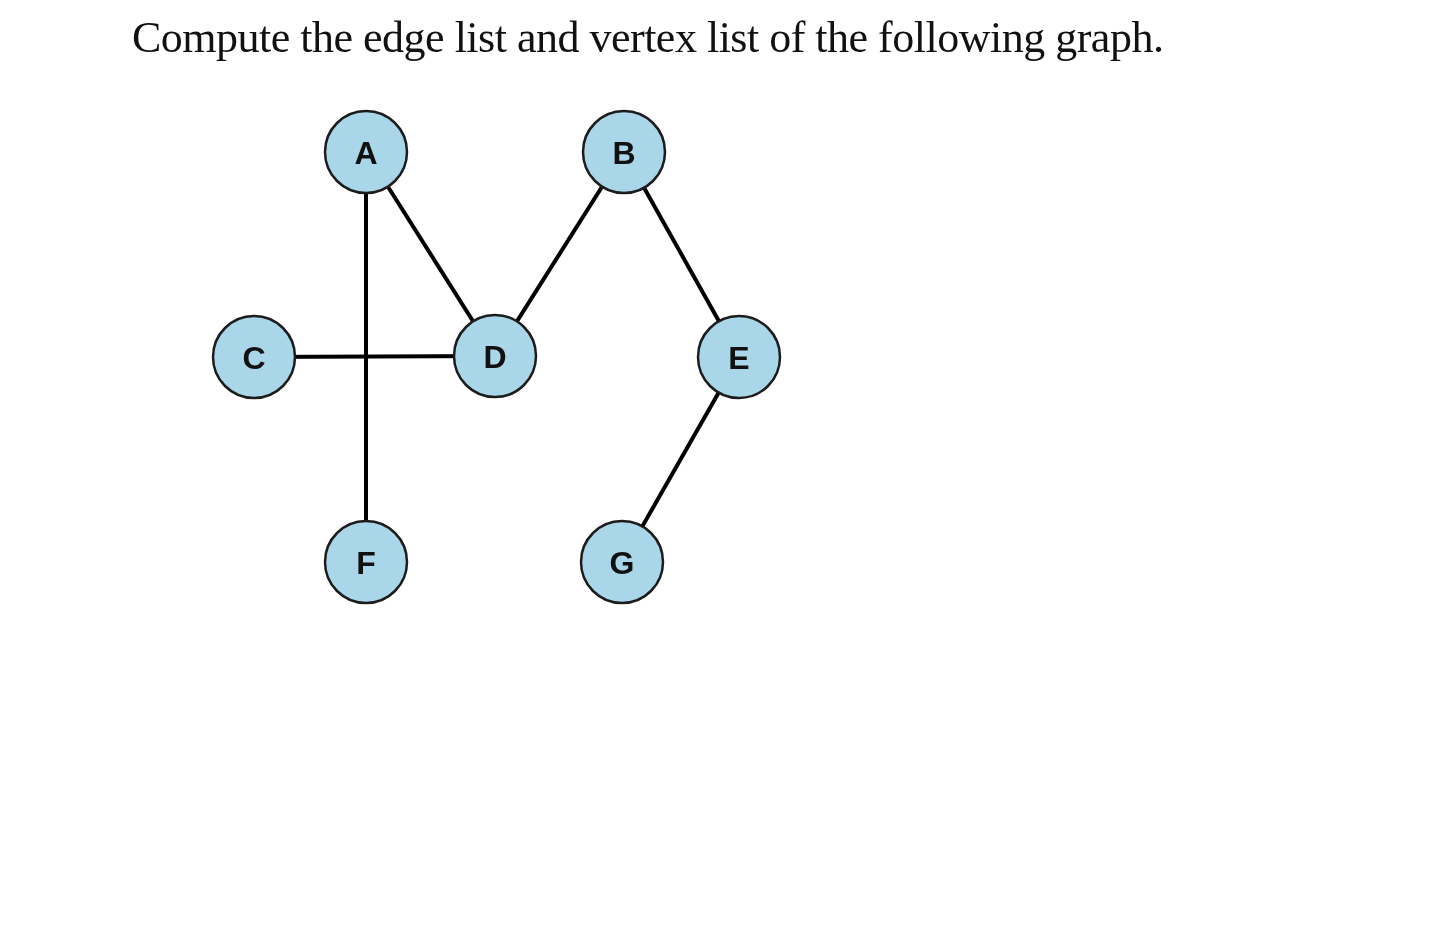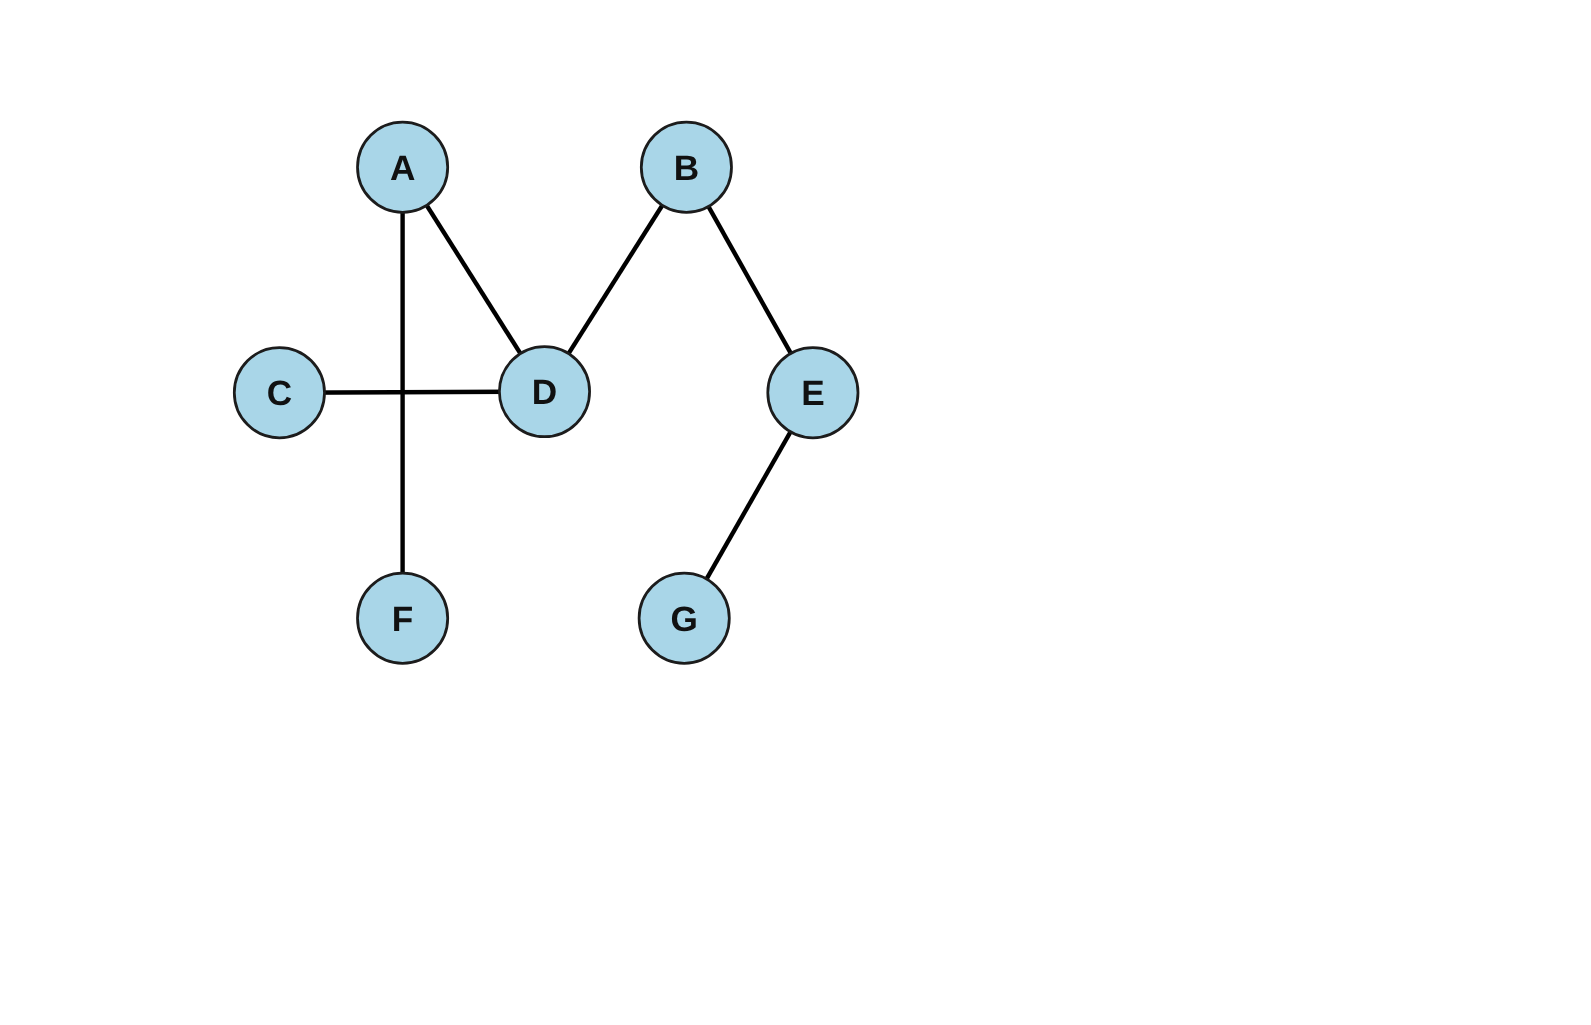--- a/index.html
+++ b/index.html
@@ -47,20 +47,21 @@
     font-weight: 700;
     font-size: 32px;
     fill: #111111;
     text-anchor: middle;
   }
 </style>
 </head>
 <body>
 
 <div class="page">
+  <h1 class="page-title">Compute the edge list and vertex list of the following graph.</h1>
   <svg class="graph-canvas" width="1446" height="932" viewBox="0 0 1446 932" xmlns="http://www.w3.org/2000/svg">
       <line x1="366" y1="152" x2="495" y2="356" class="edge" stroke="#000000"></line>
       <line x1="366" y1="152" x2="366" y2="562" class="edge" stroke="#000000"></line>
       <line x1="624" y1="152" x2="495" y2="356" class="edge" stroke="#000000"></line>
       <line x1="624" y1="152" x2="739" y2="357" class="edge" stroke="#000000"></line>
       <line x1="254" y1="357" x2="495" y2="356" class="edge" stroke="#000000"></line>
       <line x1="739" y1="357" x2="622" y2="562" class="edge" stroke="#000000"></line>
       <g>
         <circle cx="366" cy="152" r="41" class="vertex-circle" fill="#a9d6e8" stroke="#1c1c1c"></circle>
         <text x="366" y="152" dy="0.36em" class="vertex-label">A</text>

